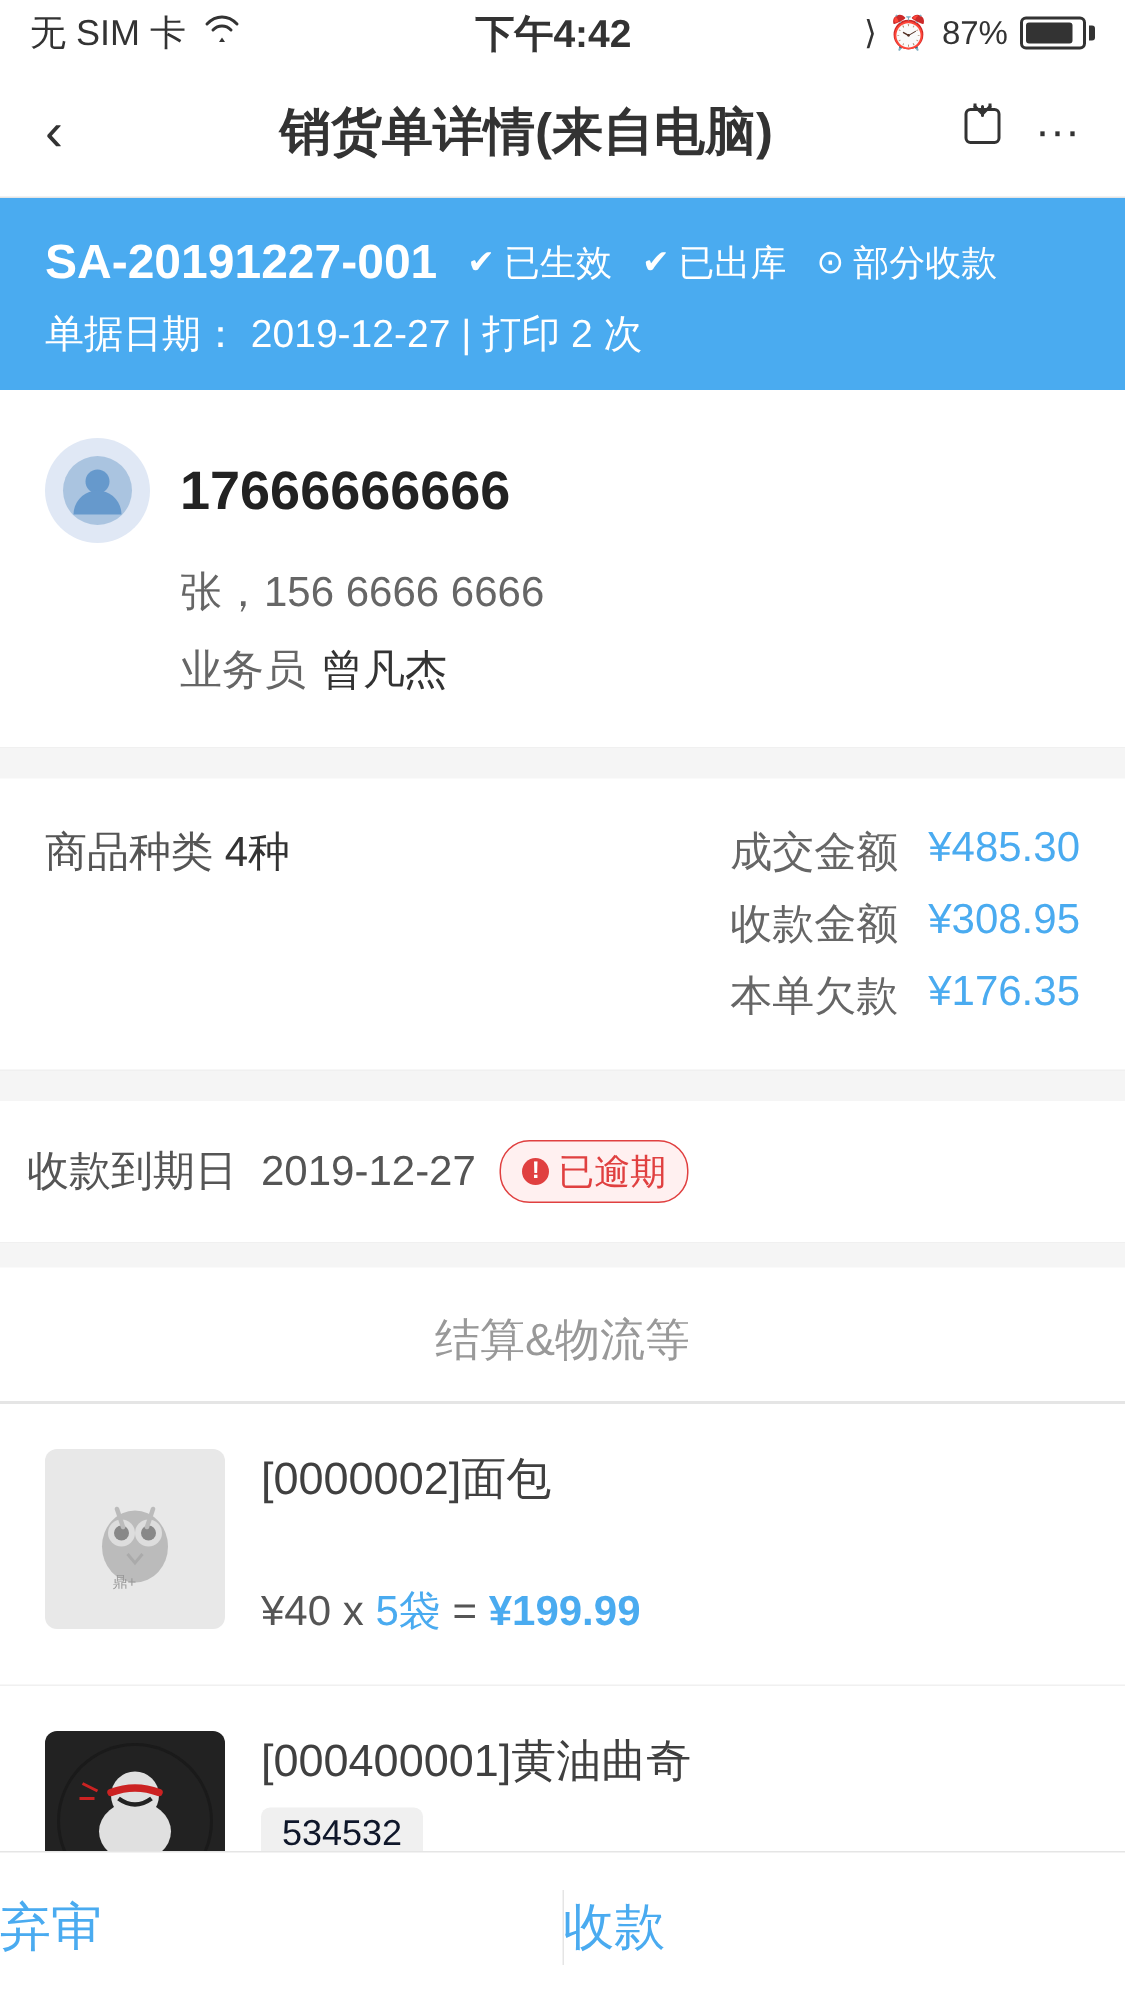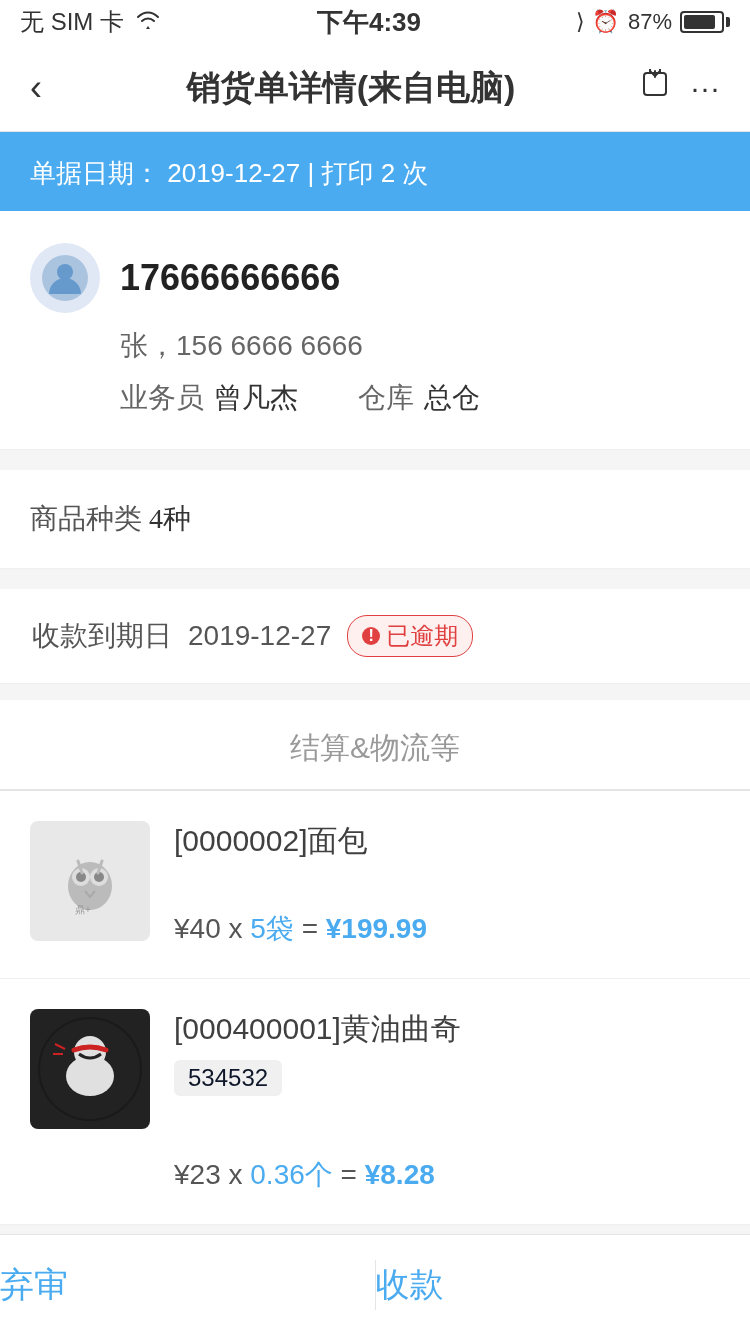--- a/index.html
+++ b/index.html
@@ -151,34 +151,33 @@
     .stats-section {
       background: #fff;
       margin-top: 20px;
       padding: 30px 30px;
       border-bottom: 1px solid #f0f0f0;
     }
     .stats-row {
       display: flex;
       justify-content: space-between;
       align-items: flex-start;
-      font-family: Liberation Serif, serif;
     }
     .stats-left { font-size: 28px; color: #555; }
     .stats-left .count { color: #333; font-weight: 500; }
     .stats-right { display: flex; flex-direction: column; gap: 10px; align-items: flex-end; }
     .stat-item { display: flex; gap: 20px; font-size: 28px; }
     .stat-label { color: #666; }
     .stat-value { color: #4AABF0; font-weight: 500; }
 
     
     .due-section {
       background: #fff;
       margin-top: 20px;
-      padding: 26px 32px;
+      padding: 26px 18px;
       display: flex;
       align-items: center;
       gap: 16px;
       font-size: 28px;
       color: #555;
       border-bottom: 1px solid #f0f0f0;
     }
     .overdue-badge {
       background: #fff0f0;
       color: #e04040;
@@ -355,21 +354,21 @@
   <div class="status-bar-left">
     <span>无 SIM 卡</span>
     <span>
       <svg width="28" height="20" viewBox="0 0 28 20" fill="none">
         <path d="M14 16l2 3h-4l2-3z" fill="#333"></path>
         <path d="M8 11c1.6-1.6 3.8-2.6 6-2.6s4.4 1 6 2.6" stroke="#333" stroke-width="2" fill="none" stroke-linecap="round"></path>
         <path d="M4 7C7 4 10.4 2.4 14 2.4s7 1.6 10 4.6" stroke="#333" stroke-width="2" fill="none" stroke-linecap="round"></path>
       </svg>
     </span>
   </div>
-  <div class="status-bar-center">下午4:39</div>
+  <div class="status-bar-center">下午4:42</div>
   <div class="status-bar-right">
     <span>⟩</span>
     <span>⏰</span>
     <span>87%</span>
     <div class="battery">
       <div class="battery-body">
         <div class="battery-fill"></div>
       </div>
       <div class="battery-tip"></div>
     </div>
@@ -385,20 +384,35 @@
         <rect x="4" y="4" width="22" height="22" rx="3" stroke="#333" stroke-width="2"></rect>
         <path d="M10 4v-4M15 2v6M20 4v-4" stroke="#333" stroke-width="2" stroke-linecap="round"></path>
         <path d="M10 2L15 7l5-5" stroke="#333" stroke-width="2" fill="none" stroke-linecap="round" stroke-linejoin="round"></path>
       </svg>
     </span>
     <span class="nav-action-icon">···</span>
   </div>
 </div>
 
 <div class="header-banner">
+  <div class="header-banner-row1">
+    <span class="order-number">SA-20191227-001</span>
+    <span class="badge">
+      <span class="badge-check"></span>
+      <span>已生效</span>
+    </span>
+    <span class="badge">
+      <span class="badge-check"></span>
+      <span>已出库</span>
+    </span>
+    <span class="badge">
+      <span class="badge-clock"></span>
+      <span>部分收款</span>
+    </span>
+  </div>
   <div class="header-banner-row2">
     <span>单据日期：</span>
     <span>2019-12-27</span>
     <span>| 打印 2 次</span>
   </div>
 </div>
 
 <div class="customer-section">
   <div class="customer-row1">
     <div class="avatar">
@@ -410,32 +424,42 @@
       </div>
     </div>
     <span class="customer-name">17666666666</span>
   </div>
   <div class="customer-sub">张，156 6666 6666</div>
   <div class="customer-meta">
     <div class="meta-item">
       <span>业务员</span>
       <span class="meta-value">曾凡杰</span>
     </div>
-    <div class="meta-item">
-      <span>仓库</span>
-      <span class="meta-value">总仓</span>
-    </div>
   </div>
 </div>
 
 <div class="stats-section">
   <div class="stats-row">
     <div class="stats-left">
       <span>商品种类</span>
       <span class="count">4种</span>
+    </div>
+    <div class="stats-right">
+      <div class="stat-item">
+        <span class="stat-label">成交金额</span>
+        <span class="stat-value">¥485.30</span>
+      </div>
+      <div class="stat-item">
+        <span class="stat-label">收款金额</span>
+        <span class="stat-value">¥308.95</span>
+      </div>
+      <div class="stat-item">
+        <span class="stat-label">本单欠款</span>
+        <span class="stat-value">¥176.35</span>
+      </div>
     </div>
   </div>
 </div>
 
 <div class="due-section">
   <span>收款到期日</span>
   <span>2019-12-27</span>
   <span class="overdue-badge">
     <span class="overdue-dot">!</span>
     <span>已逾期</span>

